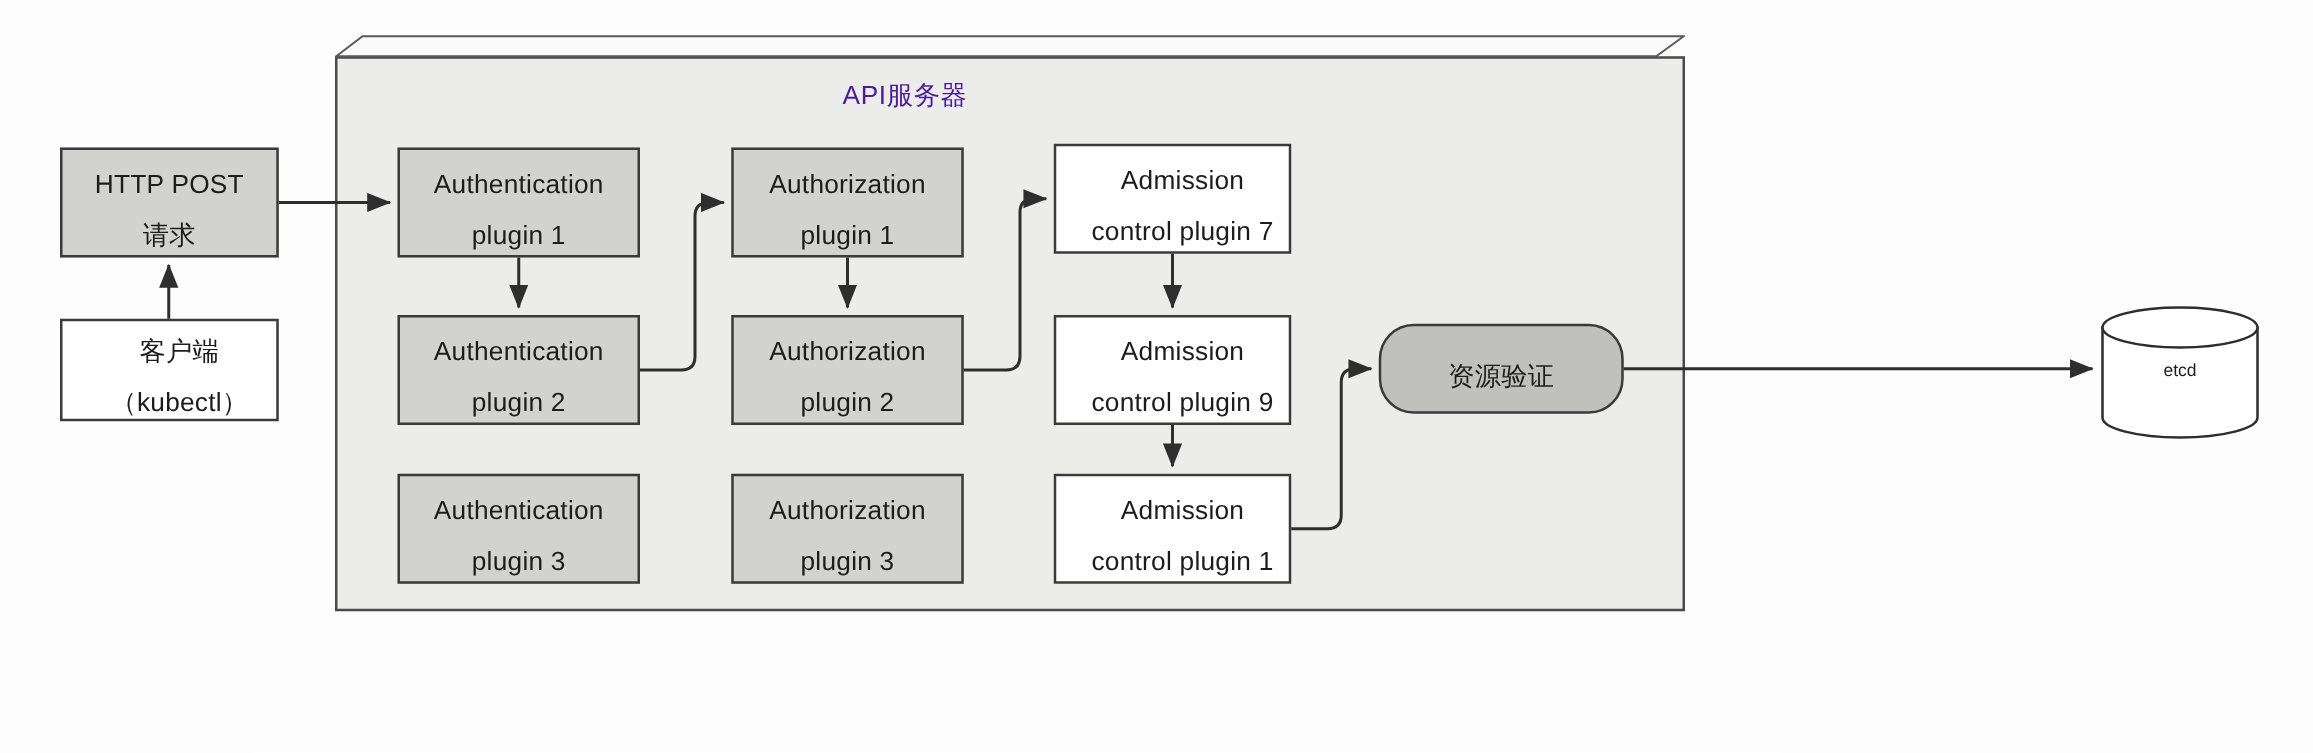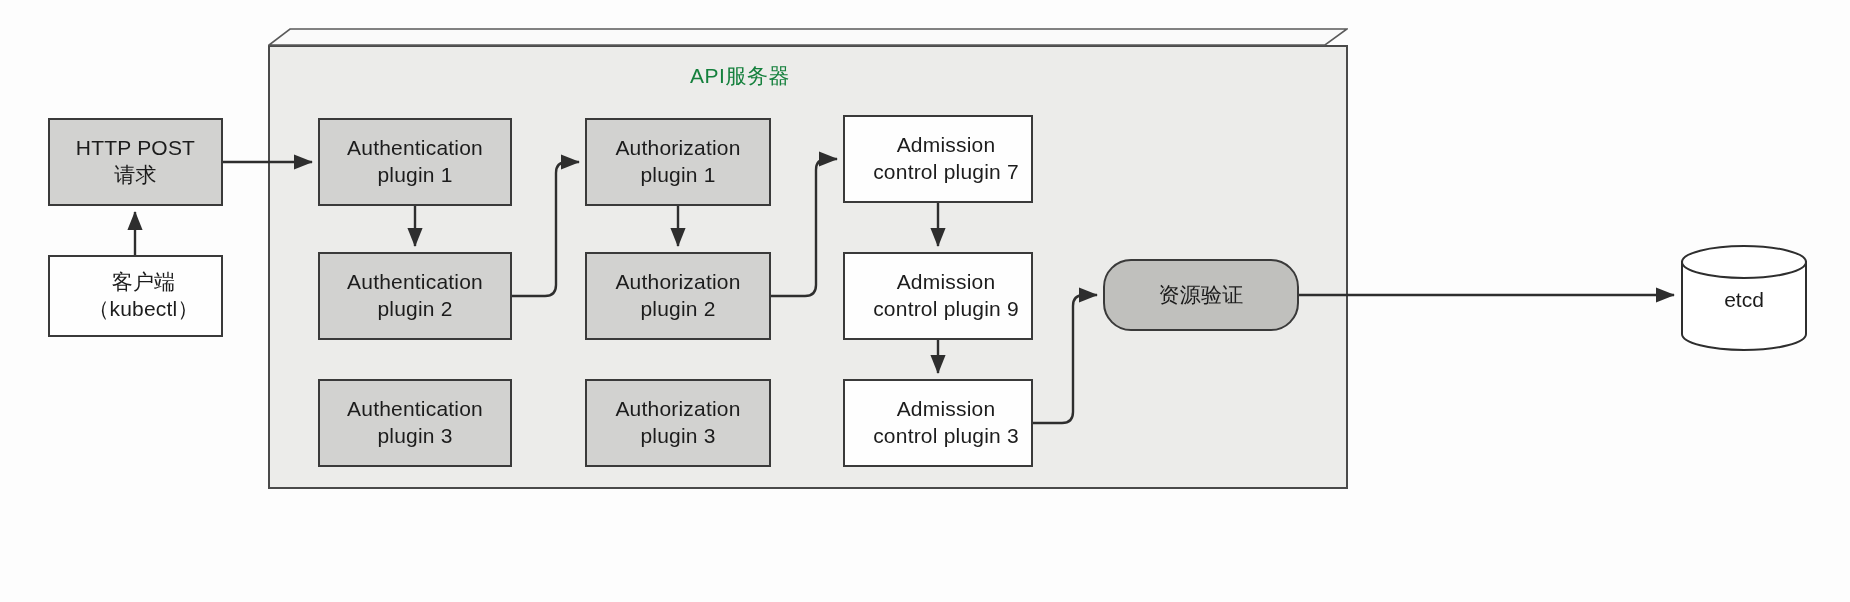--- a/index.html
+++ b/index.html
@@ -28,21 +28,21 @@
     box-sizing: border-box;
     border: 2px solid #3a3a3a;
     display: flex;
     flex-direction: column;
     align-items: center;
     justify-content: center;
     text-align: center;
     line-height: 1.28;
     letter-spacing: 0.2px;
   }
-  .box .ln { display: block; white-space: nowrap; }
+  .box .ln { display: block; white-space: nowrap; margin-top: 14px; }
 
   .fill-gray   { background: #d2d2d0; }
   .fill-white  { background: #fefefe; padding-left: 16px; }
   .fill-dark   { background: #c0c0bd; border-radius: 28px; }
 
   
   #apiserver-body {
     position: absolute;
     left: 268px;
     top: 45px;
@@ -57,45 +57,45 @@
     left: 268px;
     top: 28px;
     width: 1080px;
     height: 19px;
     pointer-events: none;
   }
   #apiserver-lid svg { display: block; }
 
   #apiserver-title {
     position: absolute;
-    left: 276px;
+    left: 260px;
     top: 62px;
     width: 928px;
     text-align: center;
     font-size: 21px;
-    color: #15803d;
+    color: #4c1d95;
     letter-spacing: 0.5px;
   }
 
   
   #etcd-cylinder {
     position: absolute;
     left: 1680px;
     top: 244px;
     width: 128px;
     height: 108px;
   }
   #etcd-cylinder svg { display: block; }
   #etcd-label {
     position: absolute;
     left: 1680px;
     top: 288px;
     width: 128px;
     text-align: center;
-    font-size: 21px;
+    font-size: 14px;
     color: #1c1c1c;
   }
 
   
   #connectors {
     position: absolute;
     left: 0; top: 0;
     width: 1850px;
     height: 602px;
     pointer-events: none;
@@ -160,21 +160,21 @@
     <span class="ln">control plugin 7</span>
   </div>
 
   <div class="box fill-white" style="left:843px; top:252px; width:190px; height:88px; font-size:21px;">
     <span class="ln">Admission</span>
     <span class="ln">control plugin 9</span>
   </div>
 
   <div class="box fill-white" style="left:843px; top:379px; width:190px; height:88px; font-size:21px;">
     <span class="ln">Admission</span>
-    <span class="ln">control plugin 3</span>
+    <span class="ln">control plugin 1</span>
   </div>
 
   <div class="box fill-dark" style="left:1103px; top:259px; width:196px; height:72px; font-size:21px;">
     <span class="ln">资源验证</span>
   </div>
 
   <div id="etcd-cylinder">
     <svg width="128" height="108" viewBox="0 0 128 108">
       <path d="M2,18 L2,90 A62,16 0 0 0 126,90 L126,18 Z" fill="#ffffff" stroke="#2e2e2e" stroke-width="2"></path>
       <ellipse cx="64" cy="18" rx="62" ry="16" fill="#ffffff" stroke="#2e2e2e" stroke-width="2"></ellipse>

